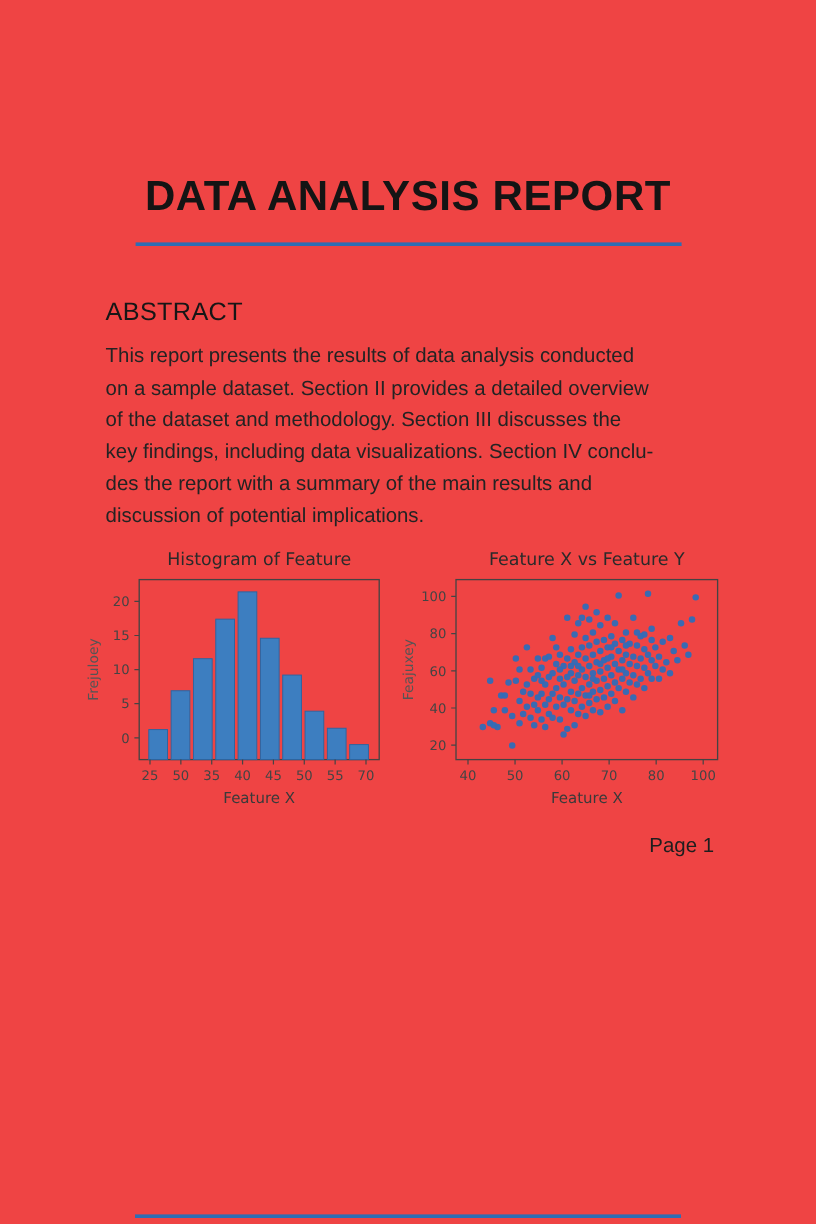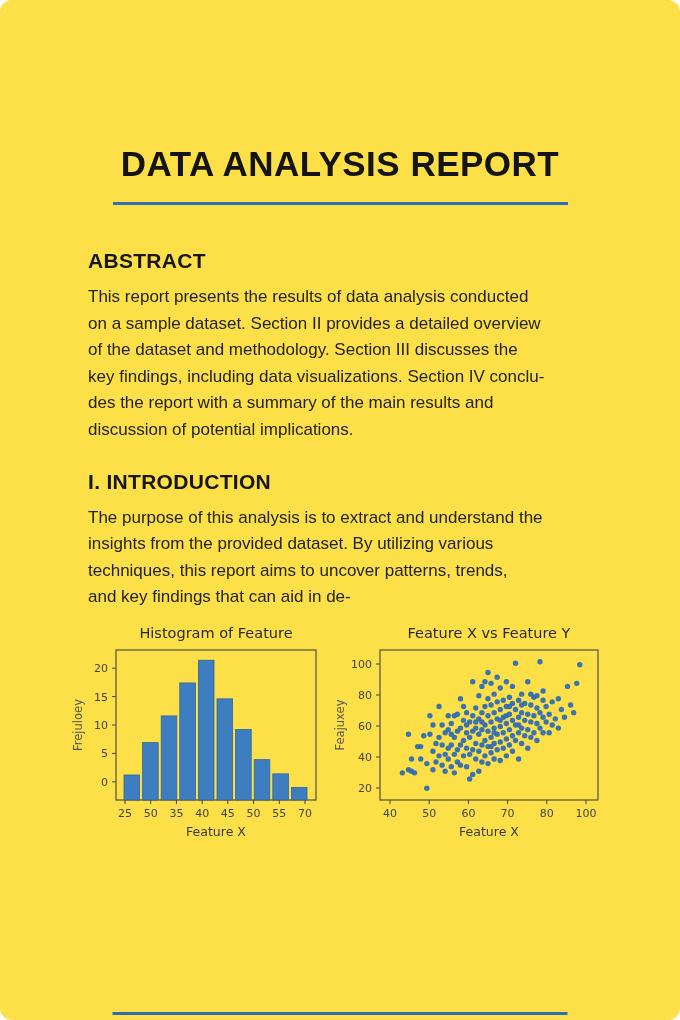--- a/index.html
+++ b/index.html
@@ -1,43 +1,42 @@
 <!DOCTYPE html>
 <html><head>
 <meta charset="utf-8">
 <style>
   html,body{margin:0;padding:0;background:#ffffff;}
   .page{
     position:relative;
     width:680px;height:1020px;
-    background:#fde047;
+    background:#ef4444;
     font-family:"Liberation Sans",sans-serif;
     color:#1c1c1c;
     overflow:hidden;
-    border-radius:12px;
   }
   .report-title{
     margin:146px 0 0 0;
     text-align:center;
     font-size:35px;
     font-weight:800;
     letter-spacing:0.5px;
     color:#141414;
     line-height:1;
   }
   .title-rule{
     width:455px;height:3px;
     margin:21px auto 0 auto;
     background:#2e6db4;
   }
   .section{margin:0 88px;}
   .section-heading{
     margin:0;
     font-size:21px;
-    font-weight:700;
+    font-weight:400;
     letter-spacing:0.3px;
     color:#161616;
   }
   .sec-abstract{margin-top:44px;}
   .sec-intro{margin-top:26px;}
   .body-text{
     margin:11px 0 0 0;
     width:548px;
     font-size:17px;
     line-height:26.6px;
@@ -77,27 +76,20 @@
   <div class="section sec-abstract">
     <h2 class="section-heading">ABSTRACT</h2>
     <p class="body-text">This report presents the results of data analysis conducted
 on a sample dataset. Section II provides a detailed overview
 of the dataset and methodology. Section III discusses the
 key findings, including data visualizations. Section IV conclu-
 des the report with a summary of the main results and
 discussion of potential implications.</p>
   </div>
 
-  <div class="section sec-intro">
-    <h2 class="section-heading">I. INTRODUCTION</h2>
-    <p class="body-text">The purpose of this analysis is to extract and understand the
-insights from the provided dataset. By utilizing various
-techniques, this report aims to uncover patterns, trends,
-and key findings that can aid in de-</p>
-  </div>
 
   <div class="figures-row">
     <svg id="hist-svg" width="262" height="222">
         <rect x="46" y="26" width="200" height="150" fill="none" stroke="#444444" stroke-width="1.1"></rect>
         <text x="146" y="14" text-anchor="middle" font-size="14.5" fill="#2a2a2a">Histogram of Feature</text>
         <text x="146" y="212" text-anchor="middle" font-size="12.5" fill="#3a3a3a">Feature X</text>
         <text x="12" y="101" text-anchor="middle" font-size="11.5" fill="#555" transform="rotate(-90 12 101)">Frejuloey</text>
         <line x1="42" y1="157.8181818181818" x2="46" y2="157.8181818181818" stroke="#444444" stroke-width="1"></line>
         <text x="38" y="161.8181818181818" text-anchor="end" font-size="11" fill="#444">0</text>
         <line x1="42" y1="129.4090909090909" x2="46" y2="129.4090909090909" stroke="#444444" stroke-width="1"></line>
@@ -349,15 +341,16 @@
         <circle cx="119.29411764705881" cy="110.26086956521739" r="2.7" fill="#2f6db8" fill-opacity="0.95"></circle>
         <circle cx="134.58823529411762" cy="101" r="2.7" fill="#2f6db8" fill-opacity="0.95"></circle>
         <circle cx="149.88235294117646" cy="97.91304347826087" r="2.7" fill="#2f6db8" fill-opacity="0.95"></circle>
         <circle cx="162.11764705882354" cy="108.71739130434783" r="2.7" fill="#2f6db8" fill-opacity="0.95"></circle>
         <circle cx="174.35294117647058" cy="91.73913043478261" r="2.7" fill="#2f6db8" fill-opacity="0.95"></circle>
         <circle cx="189.6470588235294" cy="80.93478260869566" r="2.7" fill="#2f6db8" fill-opacity="0.95"></circle>
         <circle cx="204.94117647058823" cy="71.67391304347827" r="2.7" fill="#2f6db8" fill-opacity="0.95"></circle>
       </svg>
   </div>
 
+  <div class="page-number">Page 1</div>
 
   <div class="footer-rule"></div>
 </div>
 
 </body></html>

